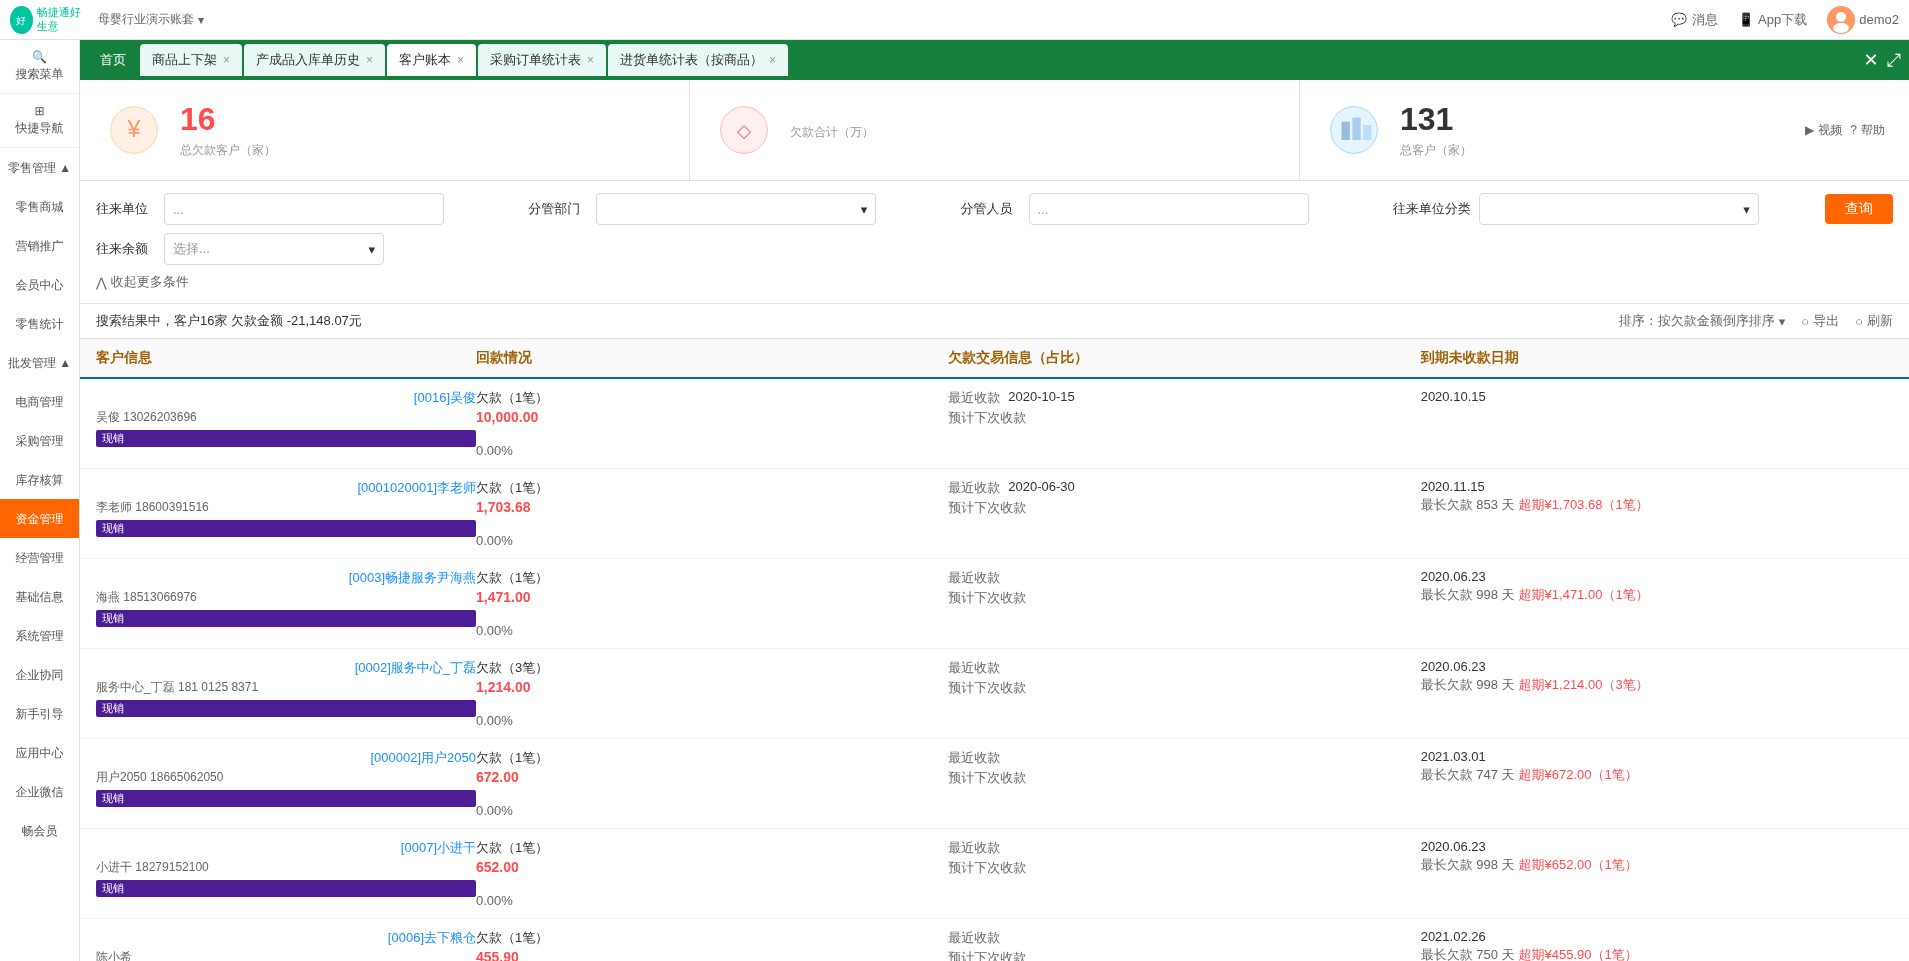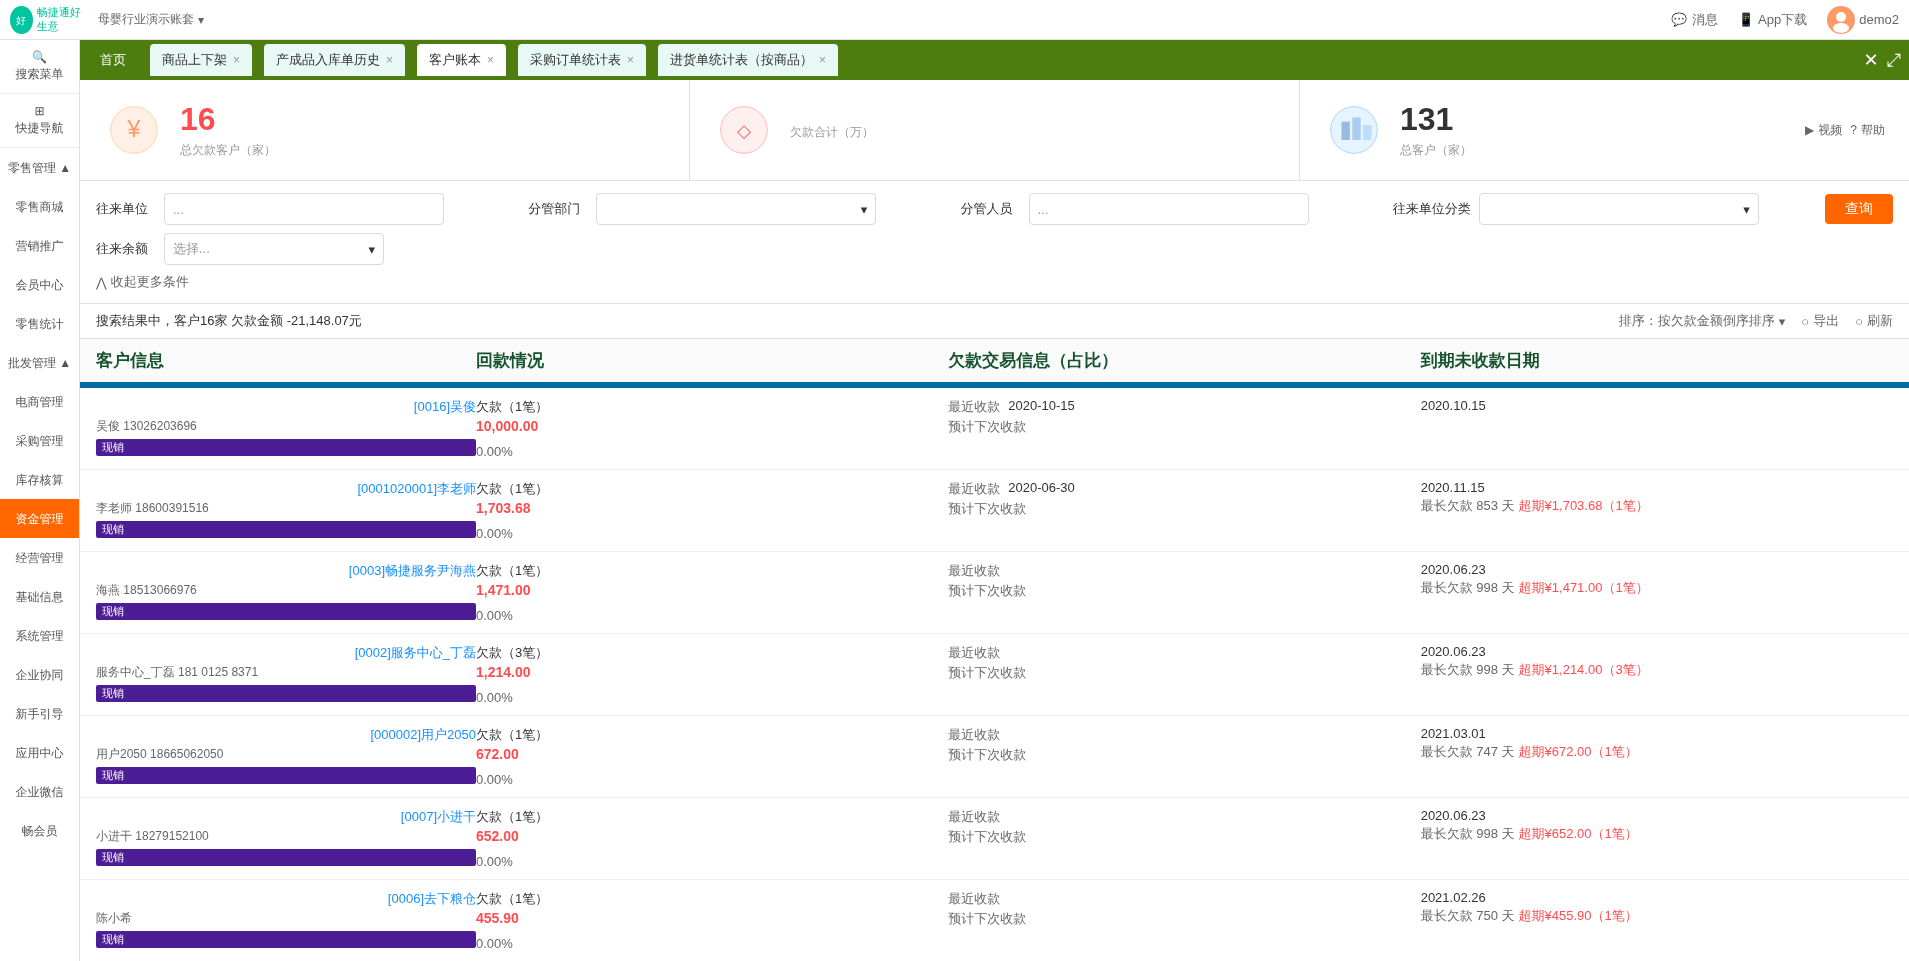--- a/index.html
+++ b/index.html
@@ -21,21 +21,21 @@
     .sidebar { width: 80px; background: #fff; border-right: 1px solid #e0e0e0; display: flex; flex-direction: column; overflow-y: auto; }
     .sidebar-section { border-bottom: 1px solid #eee; }
     .sidebar-item { padding: 10px 4px; text-align: center; cursor: pointer; font-size: 12px; color: #555; }
     .sidebar-item.active { background: #ff6600; color: white; }
     .sidebar-item .sidebar-label { font-size: 12px; margin-top: 2px; }
 
     
     .content-area { flex: 1; display: flex; flex-direction: column; overflow: hidden; }
 
     
-    .tab-bar { height: 40px; background: #4d7c0f; display: flex; align-items: center; padding: 0 8px; gap: 12px; position: relative; }
+    .tab-bar { height: 40px; background: #15803d; display: flex; align-items: center; padding: 0 8px; gap: 2px; position: relative; }
     .tab { display: flex; align-items: center; padding: 0 12px; height: 32px; border-radius: 4px 4px 0 0; font-size: 13px; cursor: pointer; white-space: nowrap; gap: 6px; }
     .tab.home { background: transparent; color: white; }
     .tab.normal { background: #e8f8f4; color: #333; }
     .tab.active { background: white; color: #333; }
     .tab-close { color: #999; font-size: 12px; cursor: pointer; }
     .tab-bar-actions { margin-left: auto; display: flex; align-items: center; gap: 8px; color: white; font-size: 16px; }
 
     
     .page-content { flex: 1; overflow-y: auto; background: #f5f5f5; padding: 0; }
 
@@ -66,30 +66,30 @@
 
     
     .result-bar { background: white; padding: 8px 16px; border-bottom: 1px solid #e0e0e0; display: flex; align-items: center; justify-content: space-between; }
     .result-info { font-size: 13px; color: #333; }
     .result-actions { display: flex; align-items: center; gap: 16px; font-size: 13px; color: #666; }
     .result-sort { display: flex; align-items: center; gap: 4px; cursor: pointer; }
     .result-btn { display: flex; align-items: center; gap: 4px; cursor: pointer; }
 
     
     .table-container { background: white; }
-    .table-header { display: grid; grid-template-columns: 380px 1fr 1fr 1fr; padding: 10px 16px; border-bottom: 6px solid #0369a1; font-weight: bold; color: #14532d; font-size: 17px; background: #fafafa; }
+    .table-header { display: grid; grid-template-columns: 380px 1fr 1fr 1fr; padding: 10px 16px; border-bottom: 2px solid #0369a1; font-weight: bold; color: #a16207; font-size: 14px; background: #fafafa; }
     .table-row { display: grid; grid-template-columns: 380px 1fr 1fr 1fr; padding: 10px 16px; border-bottom: 1px solid #f0f0f0; align-items: start; }
     .customer-info { display: flex; flex-direction: column; gap: 2px; }
     .customer-name { color: #1890ff; font-size: 13px; cursor: pointer; text-align: right; }
     .customer-phone { font-size: 12px; color: #666; }
     .customer-tag { display: inline-block; background: #4c1d95; color: white; font-size: 11px; padding: 1px 6px; border-radius: 2px; margin-top: 2px; }
     .debt-info { display: flex; flex-direction: column; gap: 2px; }
     .debt-count { font-size: 13px; color: #333; }
     .debt-amount { color: #ff4d4f; font-size: 14px; font-weight: bold; }
-    .debt-percent { color: #666; font-size: 13px; margin-top: 8px; }
+    .debt-percent { color: #666; font-size: 13px; margin-top: 16px; }
     .payback-info { display: flex; flex-direction: column; gap: 2px; font-size: 13px; }
     .payback-row { display: flex; gap: 8px; }
     .payback-label { color: #666; }
     .payback-date { color: #333; }
     .expire-info { display: flex; flex-direction: column; gap: 2px; font-size: 13px; justify-content: space-between; }
     .expire-date { color: #333; }
     .expire-detail { display: flex; align-items: center; gap: 4px; }
     .expire-days { color: #666; }
     .expire-amount { color: #ff4d4f; cursor: pointer; }
 

